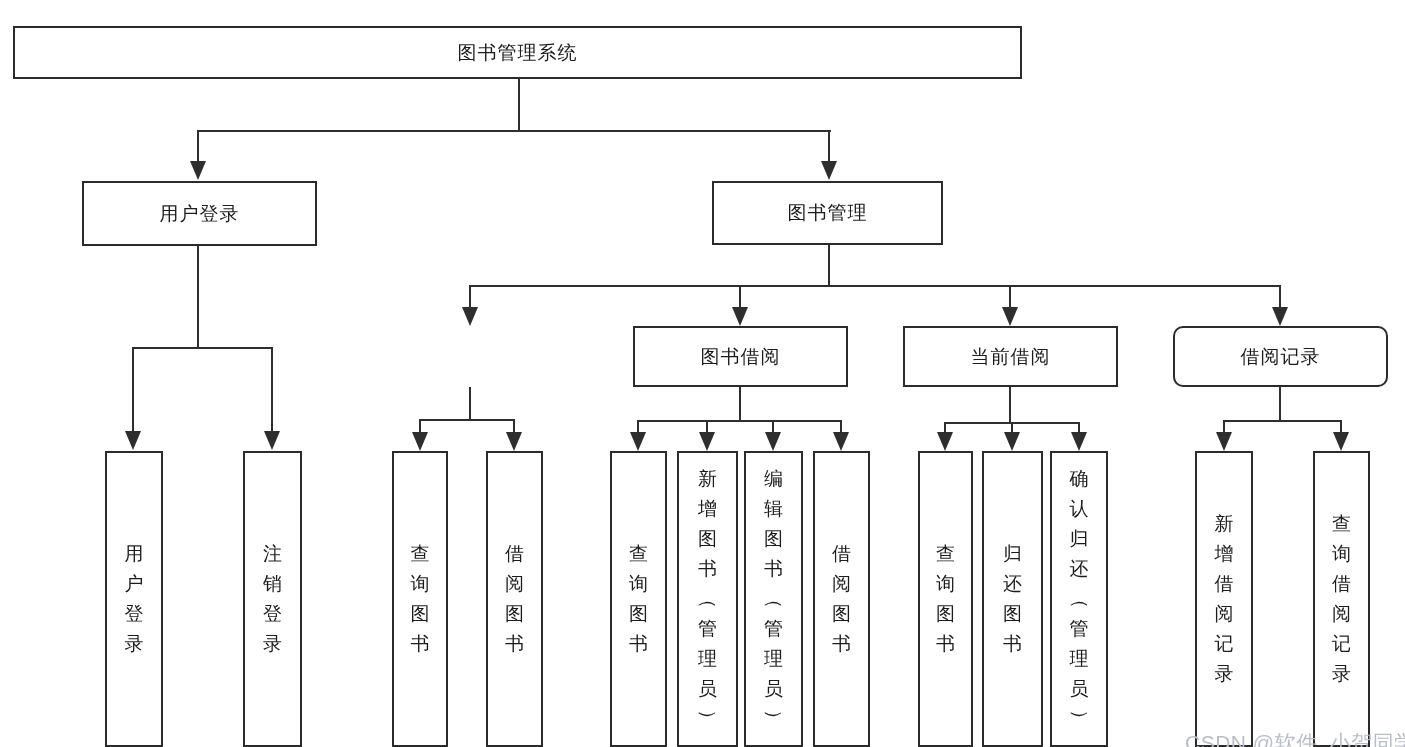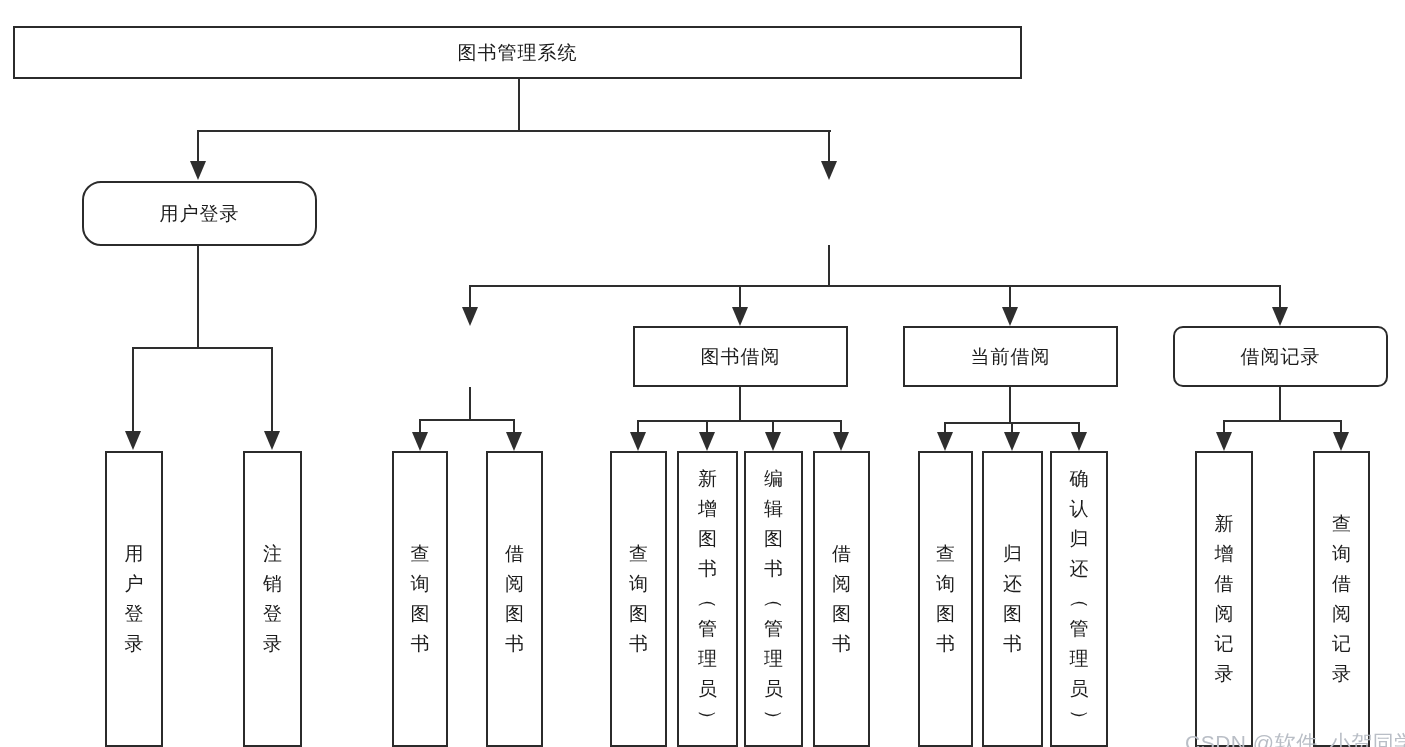--- a/index.html
+++ b/index.html
@@ -22,21 +22,21 @@
   .vbox .ch.rot{transform:rotate(90deg);}
   .vl{position:absolute;width:2px;background:#2e2e2e;}
   .hl{position:absolute;height:2px;background:#2e2e2e;}
   .arr{
     position:absolute;width:0;height:0;
     border-left:8px solid transparent;border-right:8px solid transparent;
     border-top:19px solid #2e2e2e;
   }
   
   #n-root{left:13px;top:13px;width:1009px;height:53px;}
-  #n-user-login{left:82px;top:168px;width:235px;height:65px;border-radius:19px;}
+  #n-user-login{left:82px;top:168px;width:235px;height:65px;}
   #n-book-mgmt{left:712px;top:168px;width:231px;height:64px;}
   #n-new-rec{left:363px;top:313px;width:215px;height:61px;}
   #n-book-borrow{left:633px;top:313px;width:215px;height:61px;font-family:Liberation Serif, serif;}
   #n-cur-borrow{left:903px;top:313px;width:215px;height:61px;}
   #n-borrow-rec{left:1173px;top:313px;width:215px;height:61px;border-radius:10px;}
   #n-l1{left:105px;width:58px;}
   #n-l2{left:243px;width:59px;}
   #n-l3{left:392px;width:56px;}
   #n-l4{left:486px;width:57px;}
   #n-l5{left:610px;width:57px;}
@@ -53,20 +53,21 @@
     font-size:21px;color:#b9bec6;letter-spacing:0.5px;white-space:nowrap;
   }
 </style>
 </head>
 <body>
 
 <div id="stage">
 
   <div class="hbox" id="n-root">图书管理系统</div>
   <div class="hbox" id="n-user-login">用户登录</div>
+  <div class="hbox" id="n-book-mgmt">图书管理</div>
   <div class="hbox" id="n-book-borrow">图书借阅</div>
   <div class="hbox" id="n-cur-borrow">当前借阅</div>
   <div class="hbox" id="n-borrow-rec">借阅记录</div>
 
   <div class="vbox" id="n-l1">
       <span class="ch">用</span>
       <span class="ch">户</span>
       <span class="ch">登</span>
       <span class="ch">录</span>
     </div>

